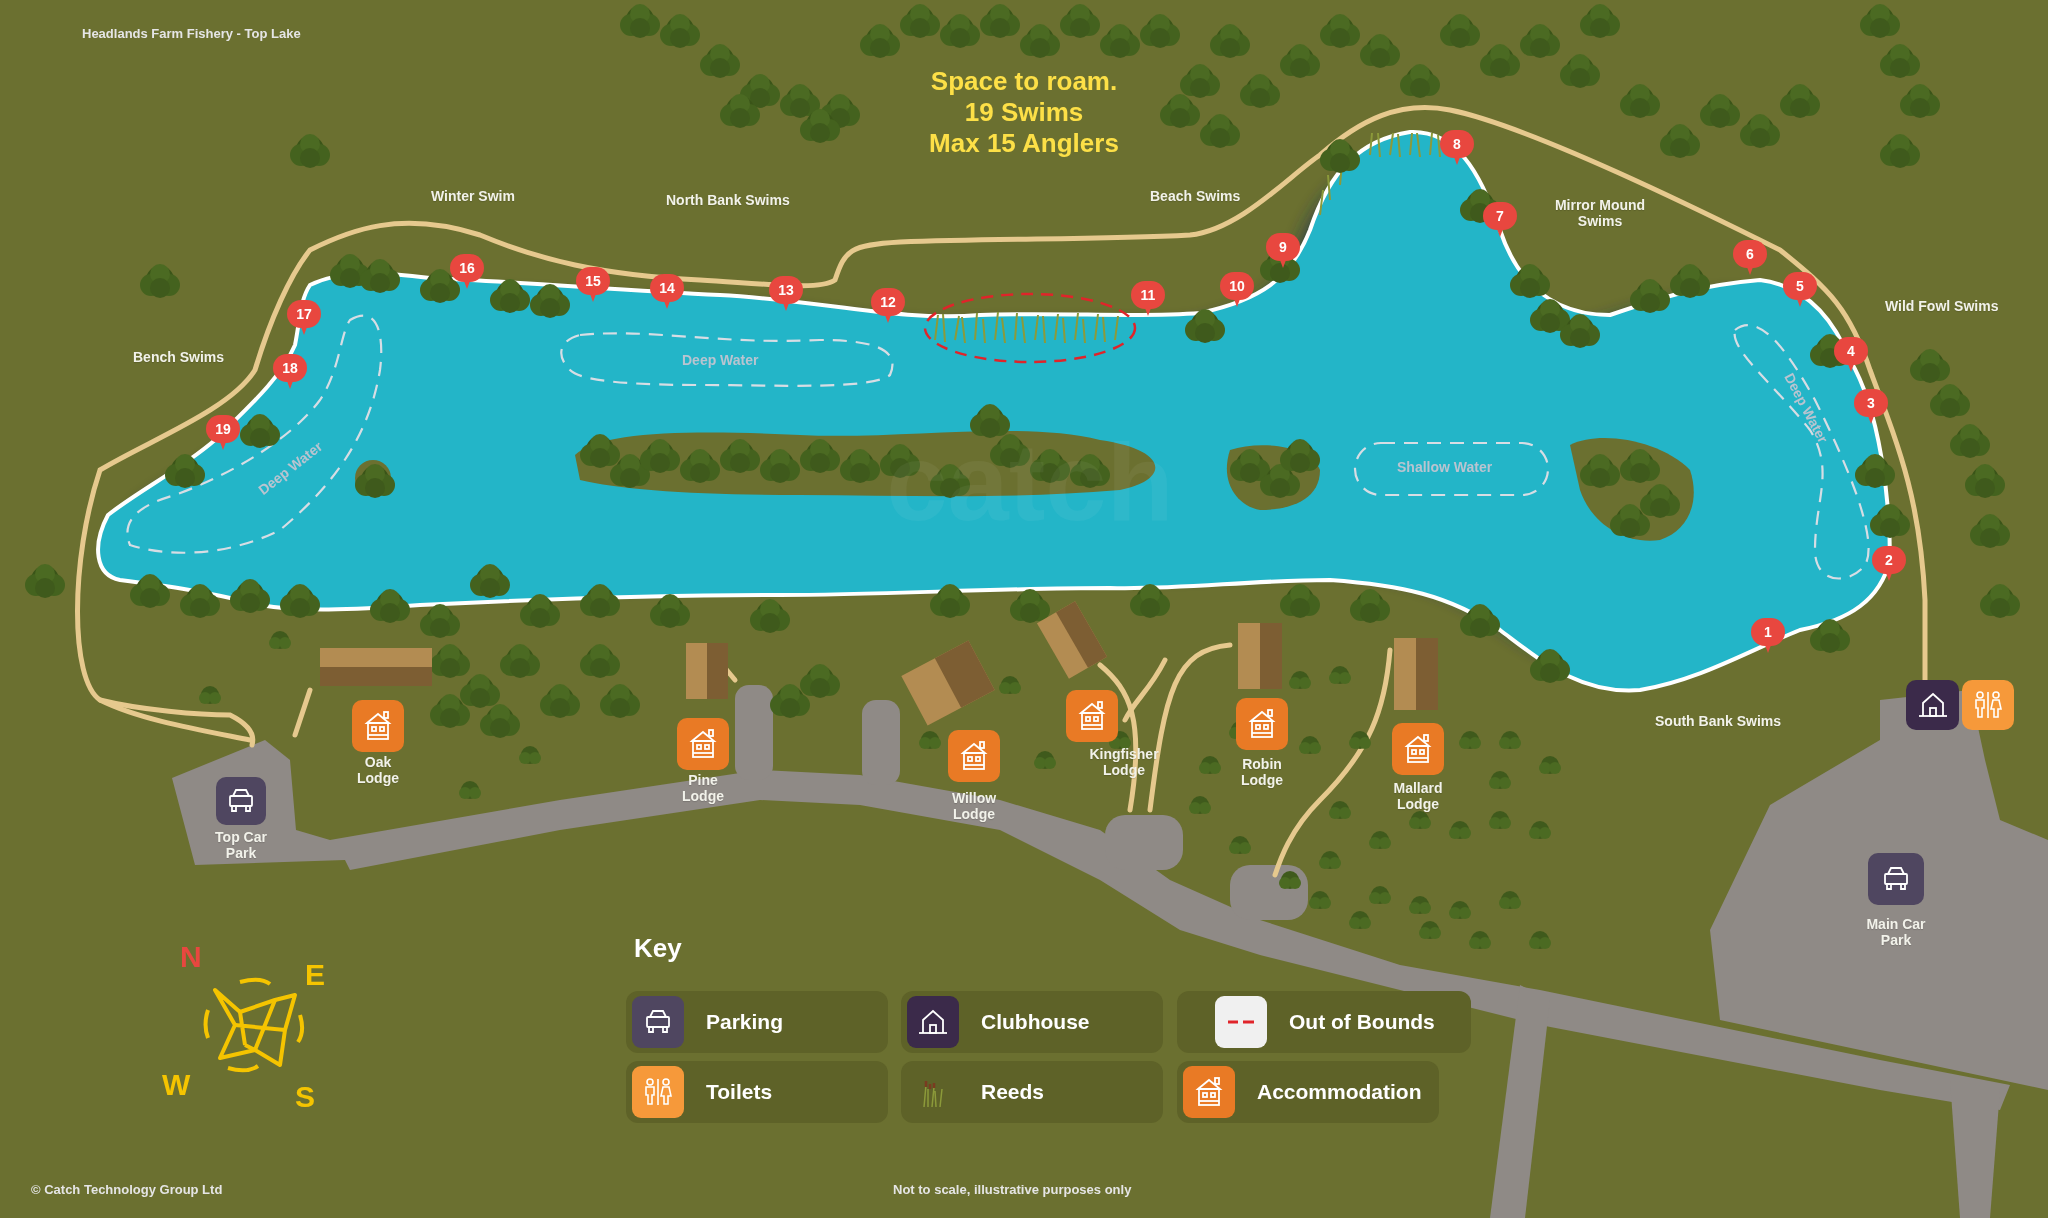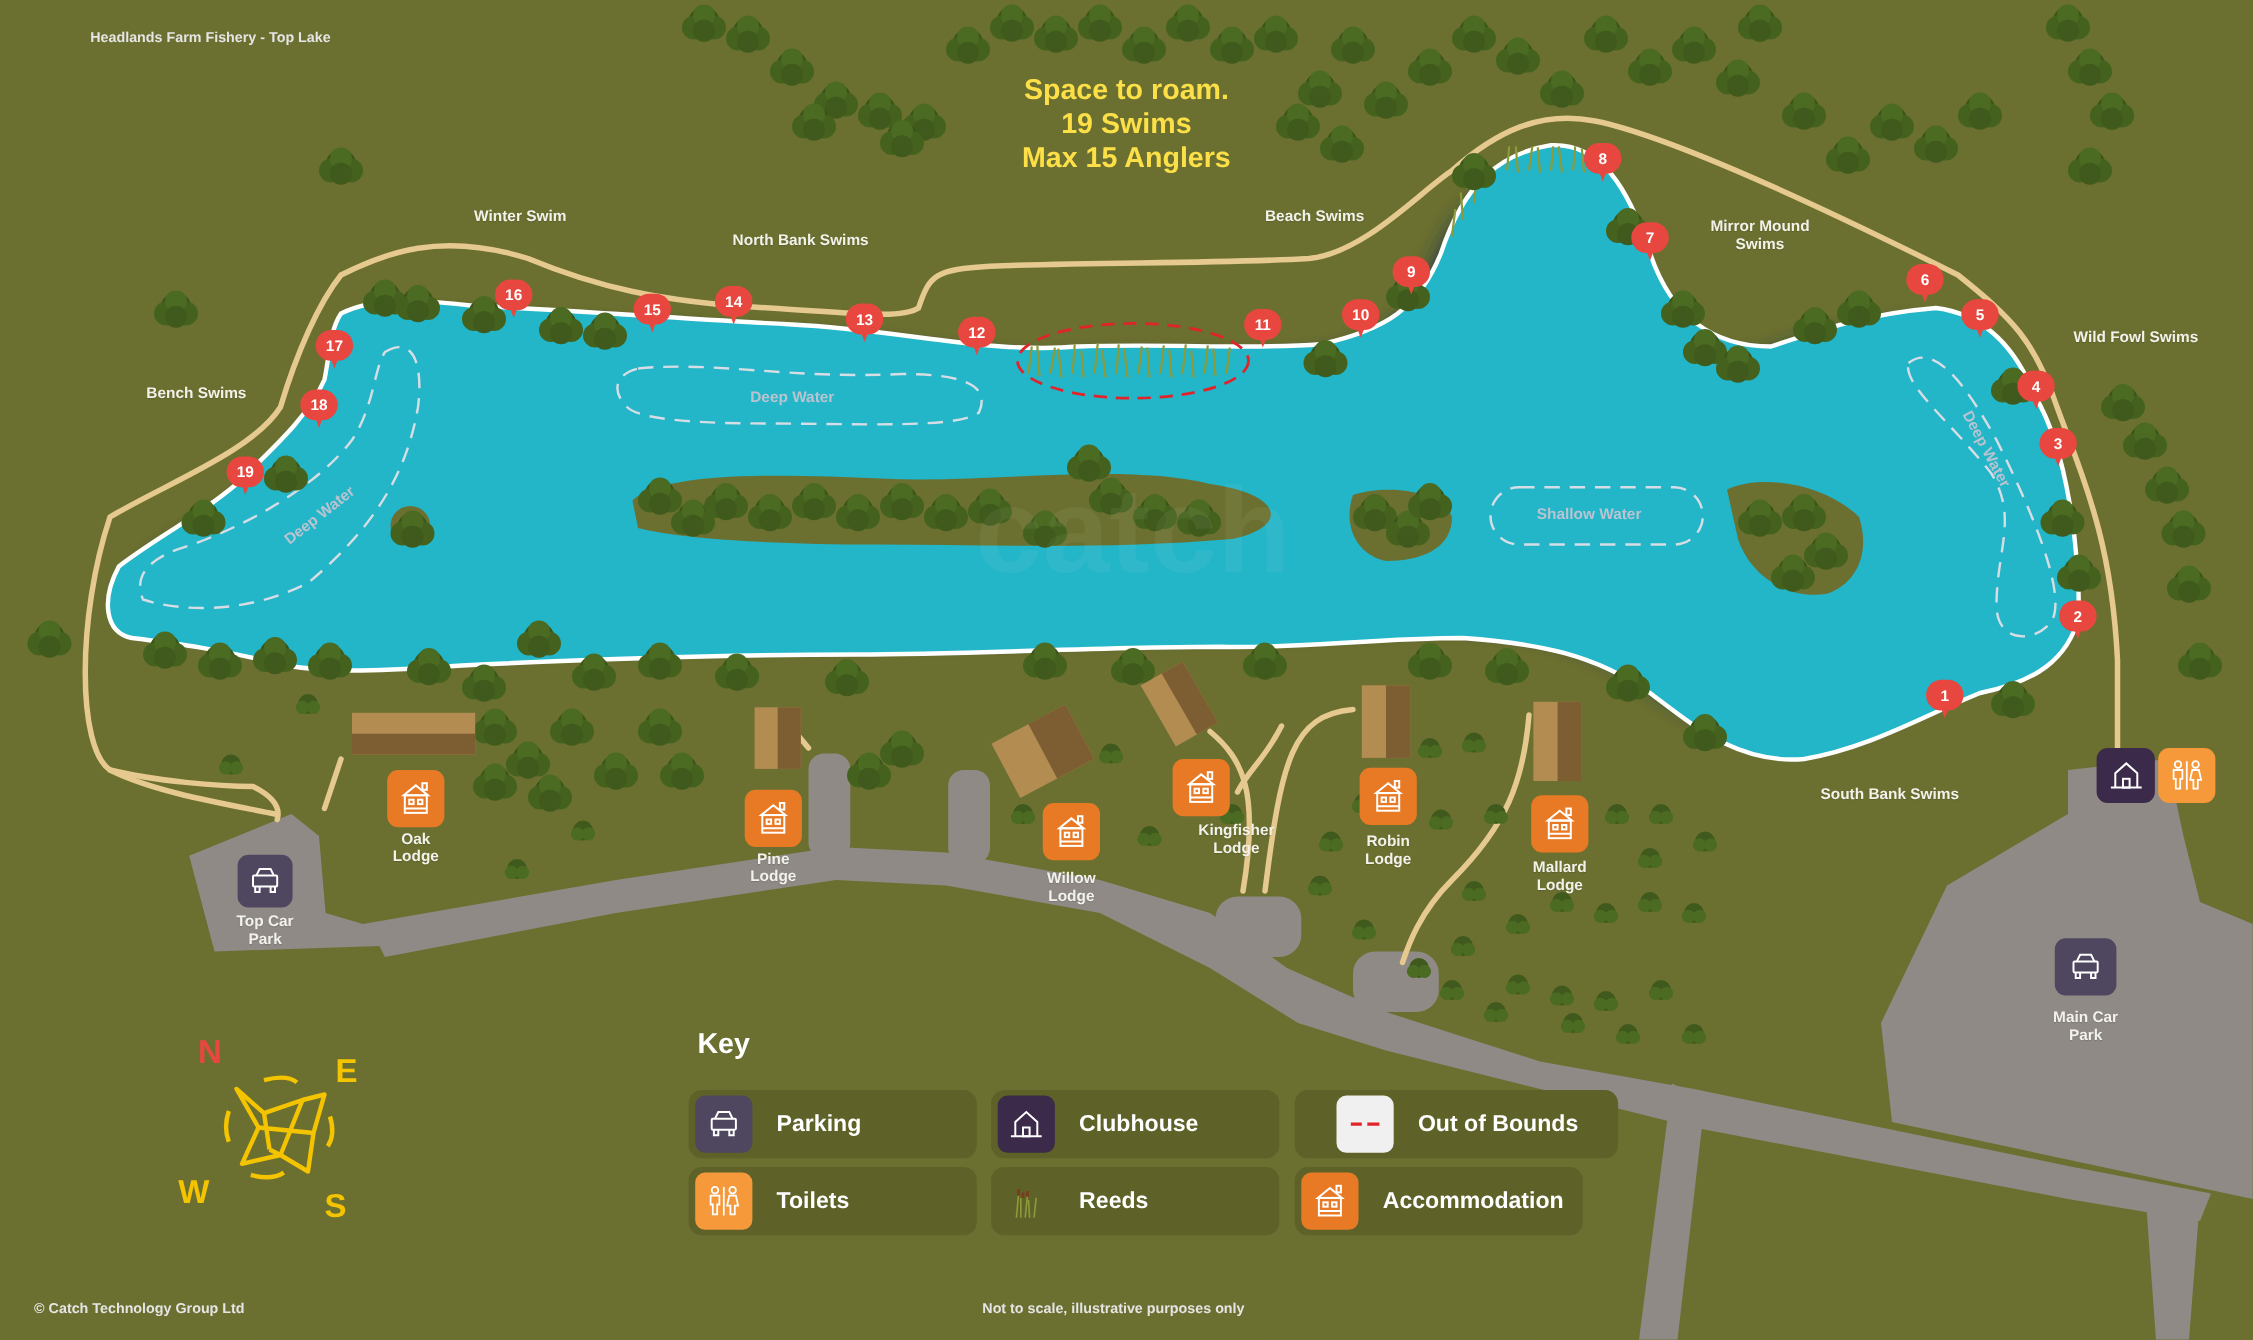--- a/index.html
+++ b/index.html
@@ -286,21 +286,21 @@
 
 <div class="abs small" style="left:82px;top:26px;">Headlands Farm Fishery - Top Lake</div>
 
 <div class="abs headline" style="left:874px;top:66px;width:300px;">
   <div>Space to roam.</div>
   <div>19 Swims</div>
   <div>Max 15 Anglers</div>
 </div>
 
 <div class="abs lbl" style="left:431px;top:188px;">Winter Swim</div>
-<div class="abs lbl" style="left:666px;top:210px;">North Bank Swims</div>
+<div class="abs lbl" style="left:666px;top:192px;">North Bank Swims</div>
 <div class="abs lbl" style="left:1150px;top:188px;">Beach Swims</div>
 <div class="abs lbl" style="left:1550px;top:197px;width:100px;">
   <div>Mirror Mound</div>
   <div>Swims</div>
 </div>
 <div class="abs lbl" style="left:1885px;top:298px;">Wild Fowl Swims</div>
 <div class="abs lbl" style="left:133px;top:349px;">Bench Swims</div>
 <div class="abs lbl" style="left:1655px;top:713px;">South Bank Swims</div>
 
 <div class="abs water-lbl" style="left:682px;top:352px;">Deep Water</div>
@@ -314,21 +314,21 @@
 <div class="pin" style="left:1851px;top:367px;">4</div>
 <div class="pin" style="left:1800px;top:302px;">5</div>
 <div class="pin" style="left:1750px;top:270px;">6</div>
 <div class="pin" style="left:1500px;top:232px;">7</div>
 <div class="pin" style="left:1457px;top:160px;">8</div>
 <div class="pin" style="left:1283px;top:263px;">9</div>
 <div class="pin" style="left:1237px;top:302px;">10</div>
 <div class="pin" style="left:1148px;top:311px;">11</div>
 <div class="pin" style="left:888px;top:318px;">12</div>
 <div class="pin" style="left:786px;top:306px;">13</div>
-<div class="pin" style="left:667px;top:290px;text-align:center;">14</div>
+<div class="pin" style="left:667px;top:304px;text-align:center;">14</div>
 <div class="pin" style="left:593px;top:297px;">15</div>
 <div class="pin" style="left:467px;top:284px;">16</div>
 <div class="pin" style="left:304px;top:330px;">17</div>
 <div class="pin" style="left:290px;top:384px;">18</div>
 <div class="pin" style="left:223px;top:445px;">19</div>
 
 <div class="poi orange" style="left:352px;top:700px;">
   <svg viewBox="0 0 34 34" fill="none" stroke="#fff" stroke-width="1.8">
       <rect x="23" y="3" width="4" height="6"></rect>
       <path d="M6,14 L17,5 L28,14 Z"></path>

